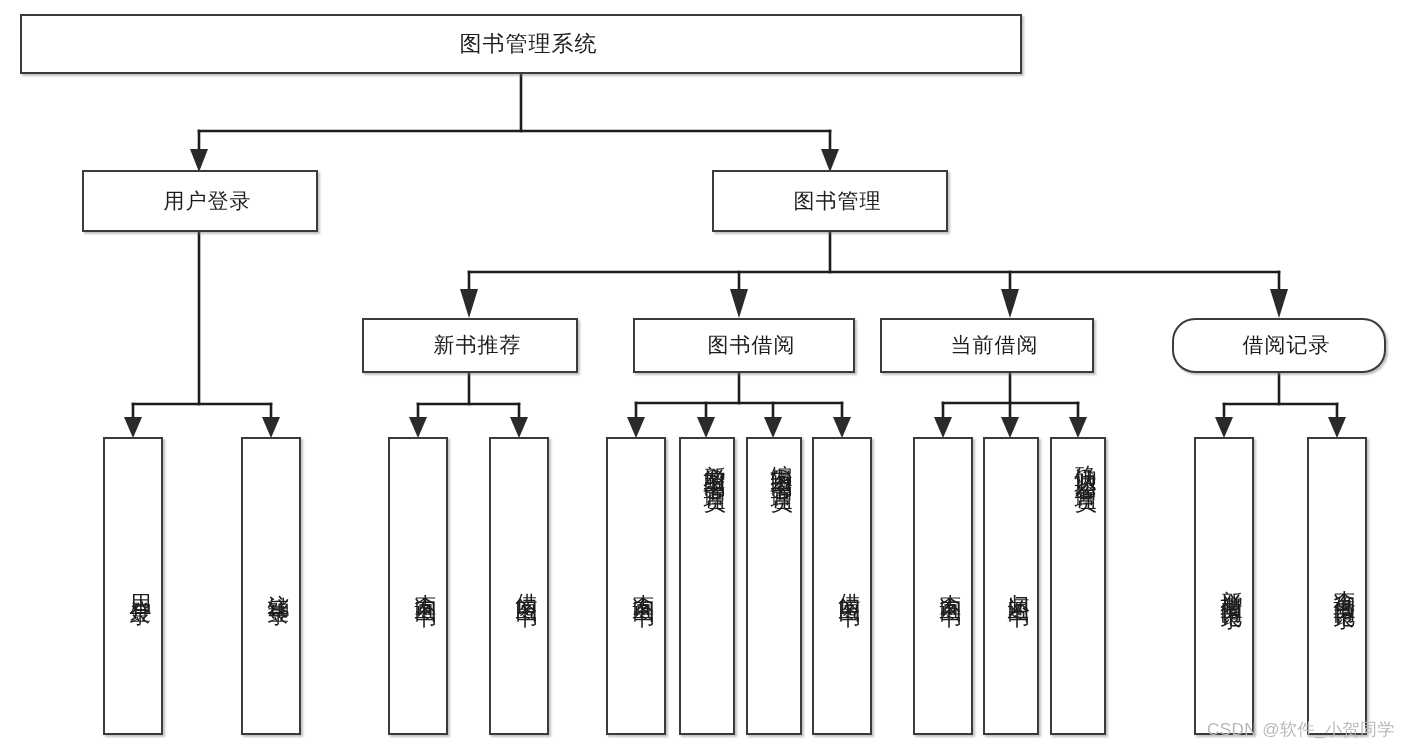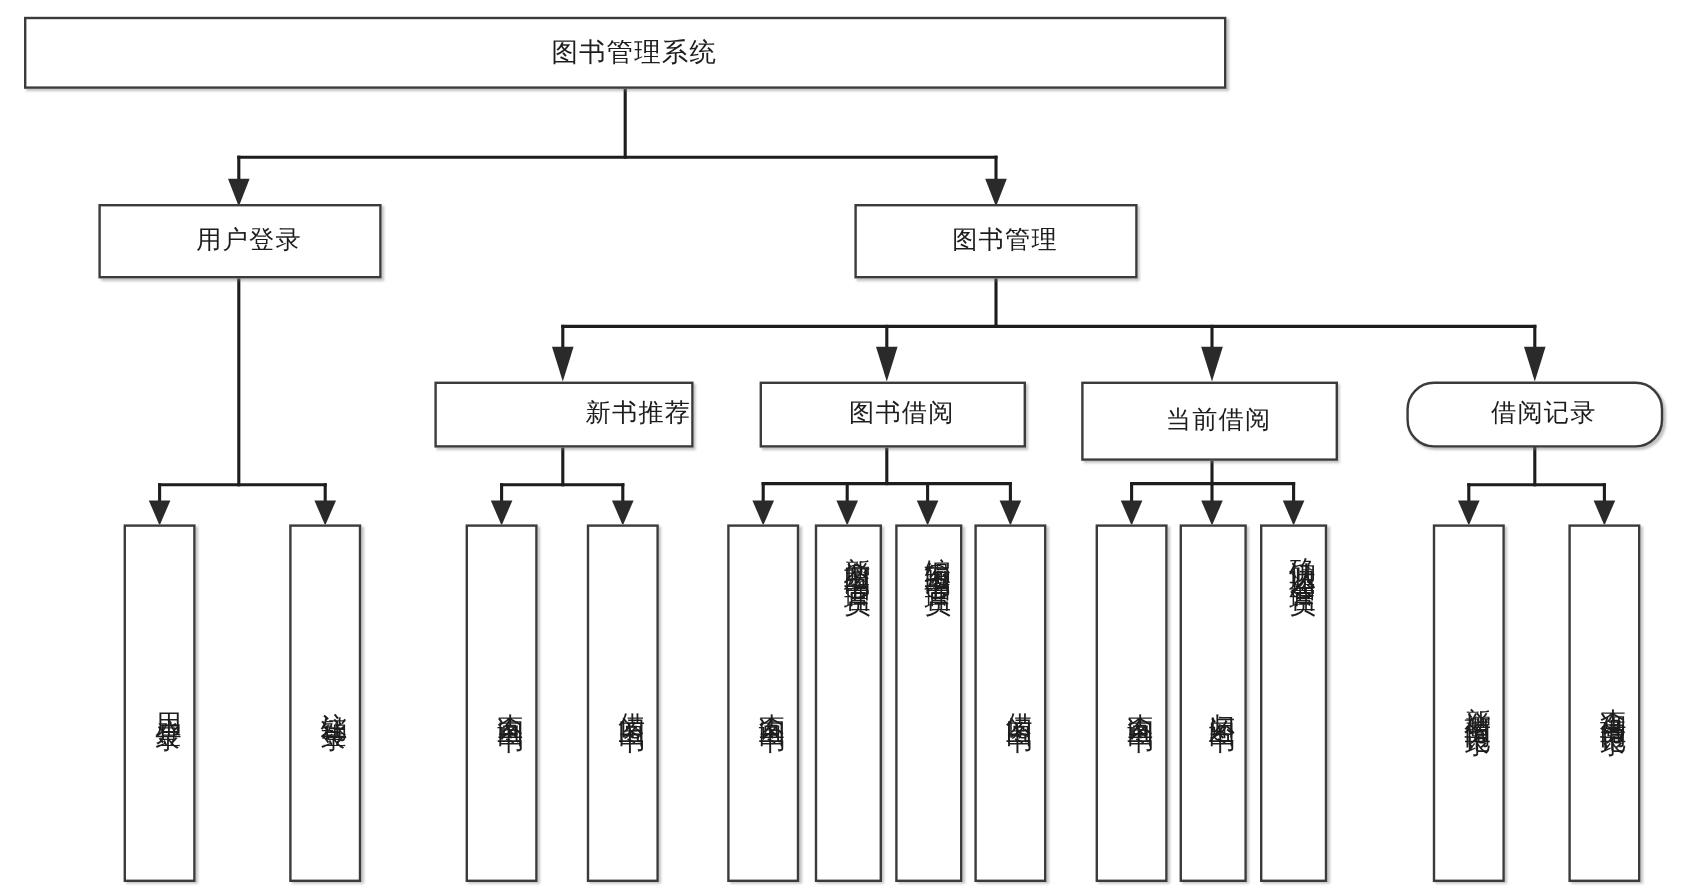--- a/index.html
+++ b/index.html
@@ -172,29 +172,29 @@
   </div>
 
   <div class="node mid" style="left:82px;top:170px;width:236px;height:62px;">
     <span class="label">用户登录</span>
   </div>
 
   <div class="node mid" style="left:712px;top:170px;width:236px;height:62px;">
     <span class="label">图书管理</span>
   </div>
 
-  <div class="node mid" style="left:362px;top:318px;width:216px;height:55px;justify-content:flex-end;">
+  <div class="node mid" style="left:362px;top:318px;width:216px;height:55px;">
     <span class="label">新书推荐</span>
   </div>
 
   <div class="node mid" style="left:633px;top:318px;width:222px;height:55px;">
     <span class="label">图书借阅</span>
   </div>
 
-  <div class="node mid" style="left:901px;top:318px;width:214px;height:66px;">
+  <div class="node mid" style="left:880px;top:318px;width:214px;height:55px;">
     <span class="label">当前借阅</span>
   </div>
 
   <div class="node mid" style="left:1172px;top:318px;width:214px;height:55px;border-radius:23px;">
     <span class="label">借阅记录</span>
   </div>
 
   <div class="node leaf center-text" style="left:103px;top:437px;width:60px;height:298px;">
     <span class="label">用户登录</span>
   </div>
@@ -240,14 +240,15 @@
   </div>
 
   <div class="node leaf center-text" style="left:1194px;top:437px;width:60px;height:298px;">
     <span class="label">新增借阅记录</span>
   </div>
 
   <div class="node leaf center-text" style="left:1307px;top:437px;width:60px;height:298px;">
     <span class="label">查询借阅记录</span>
   </div>
 
+  <div id="watermark">CSDN @软件_小贺同学</div>
 
 </div>
 
 </body></html>

